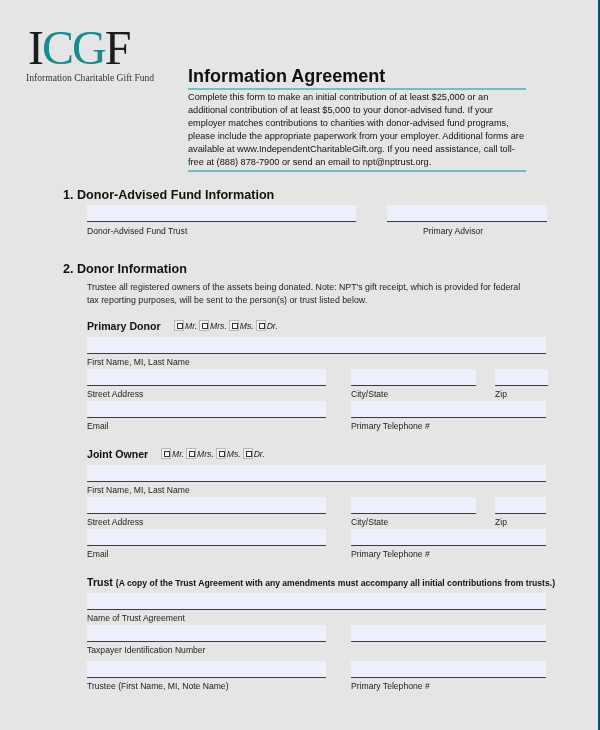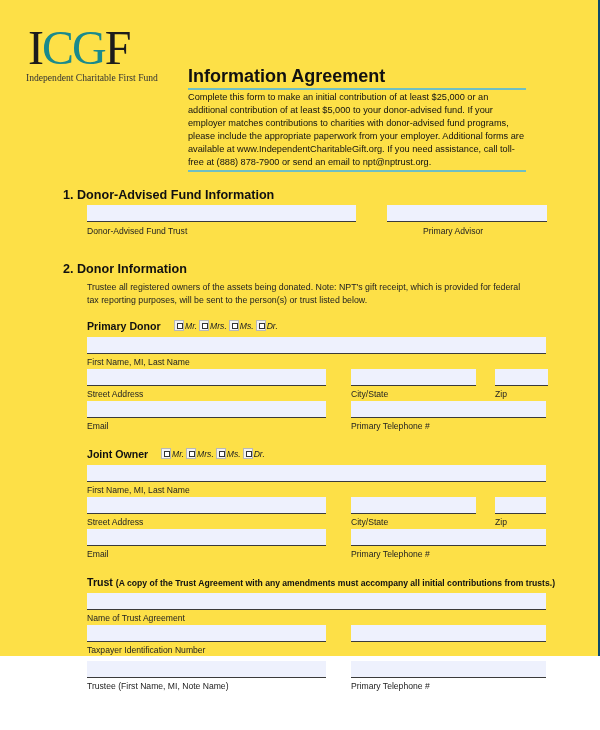--- a/index.html
+++ b/index.html
@@ -1,18 +1,18 @@
 <!DOCTYPE html>
 <html><head>
 <meta charset="utf-8">
 <style>
   html, body { margin:0; padding:0; }
   body { width:600px; height:730px; background:#ffffff; position:relative; overflow:hidden;
          font-family:"Liberation Sans", sans-serif; color:#1a1a1a; }
-  .page { position:absolute; left:0; top:0; width:598px; height:656px; border-right:2px solid #0c4a6e; background:#fde047; }
+  .page { position:absolute; left:0; top:0; width:598px; height:730px; border-right:2px solid #0c4a6e; background:#e5e5e5; }
   .abs { position:absolute; }
   .logo-text { left:28px; top:24px; font-family:"Liberation Serif", serif; font-size:48px; line-height:48px; letter-spacing:-2px; color:#1c1c1c; }
   .logo-text .teal { color:#1a8a8c; }
   .logo-sub { left:26px; top:72px; font-family:"Liberation Serif", serif; font-size:9.6px; color:#333; white-space:nowrap; }
   .title { left:188px; top:66px; font-size:18px; font-weight:bold; color:#111; white-space:nowrap; }
   .rule { height:2px; background:#6fbfc3; }
   .intro { left:188px; top:91px; width:340px; font-size:9.2px; line-height:13px; color:#111; }
   .h2 { font-size:12.6px; font-weight:bold; color:#111; white-space:nowrap; }
   .field { background:#eef1fd; border-bottom:1px solid #3a3a3a; height:16px; }
   .lbl { font-size:8.6px; color:#222; white-space:nowrap; }
@@ -23,21 +23,21 @@
   .cb::after { content:""; position:absolute; left:2px; top:2px; width:4px; height:4px; border:1px solid #333; border-right-width:1.5px; border-bottom-width:1.5px; background:#fff; }
   .cbl { margin-right:2px;font-style:italic; }
   .trust-note { font-size:8.6px; font-weight:bold; }
 </style>
 </head>
 <body>
 
 <div class="page">
 
   <div class="abs logo-text"><span>I</span><span class="teal">CG</span><span>F</span></div>
-  <div class="abs logo-sub">Independent Charitable First Fund</div>
+  <div class="abs logo-sub">Information Charitable Gift Fund</div>
 
   <div class="abs title">Information Agreement</div>
   <div class="abs rule" style="left:188px; top:88px; width:338px;"></div>
   <div class="abs intro">Complete this form to make an initial contribution of at least $25,000 or an additional contribution of at least $5,000 to your donor-advised fund. If your employer matches contributions to charities with donor-advised fund programs, please include the appropriate paperwork from your employer. Additional forms are available at www.IndependentCharitableGift.org. If you need assistance, call toll-free at (888) 878-7900 or send an email to npt@nptrust.org.</div>
   <div class="abs rule" style="left:188px; top:170px; width:338px;"></div>
 
   <div class="abs h2" style="left:63px; top:188px;">1. Donor-Advised Fund Information</div>
   <div class="abs field" style="left:87px; top:205px; width:269px;"></div>
   <div class="abs lbl" style="left:87px; top:226px;">Donor-Advised Fund Trust</div>
   <div class="abs field" style="left:387px; top:205px; width:160px;"></div>

